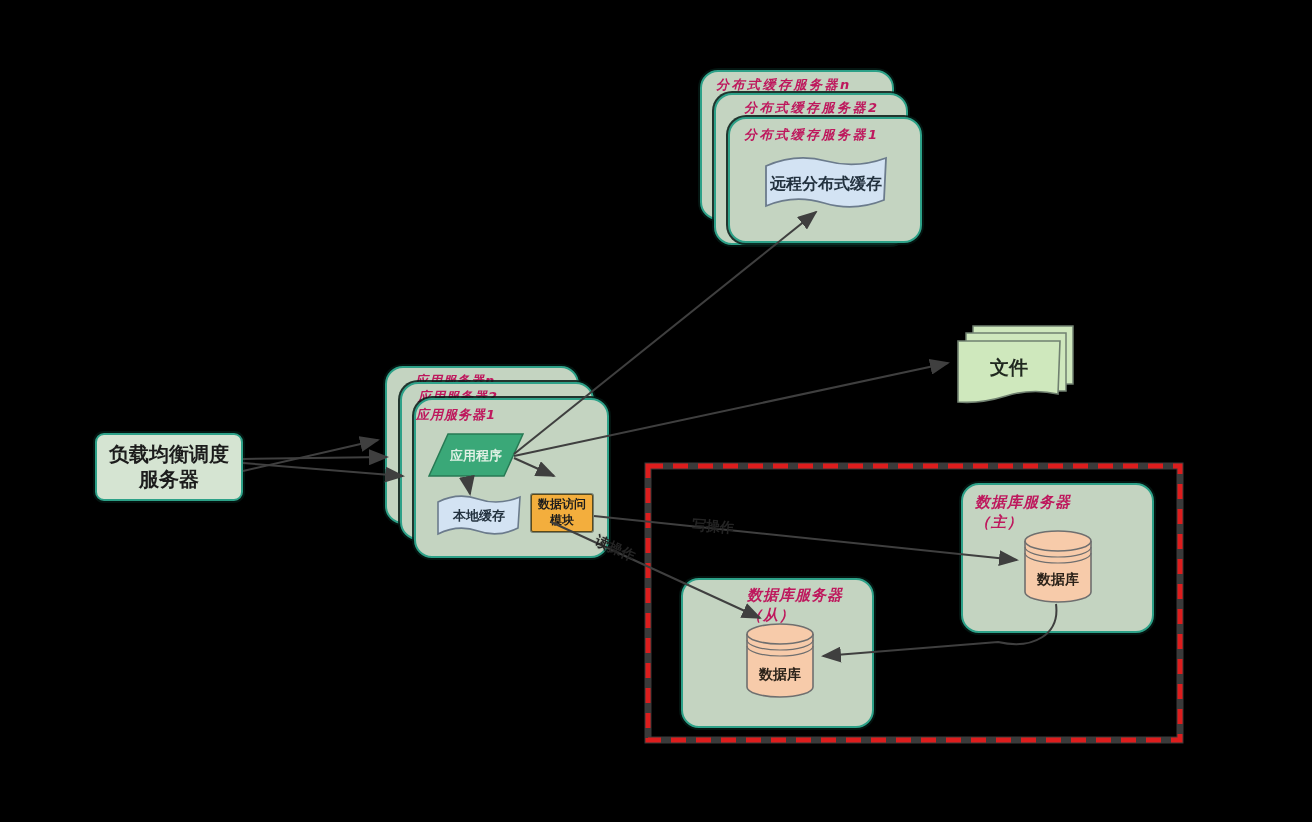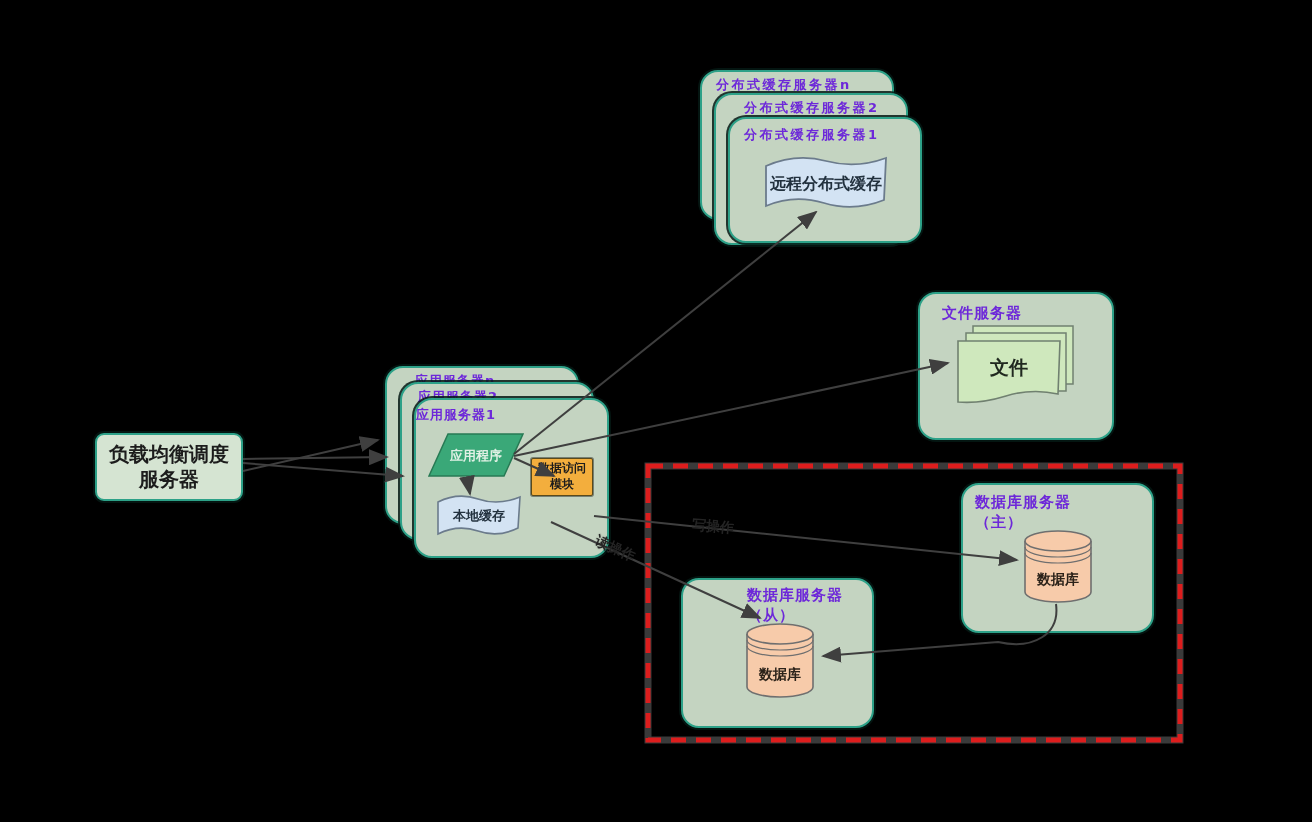--- a/index.html
+++ b/index.html
@@ -14,30 +14,30 @@
     position:absolute;
     background:var(--box_fill);
     border:2.5px solid var(--box_border);
     border-radius:18px;
     box-shadow:0 0 0 2px rgba(5,25,20,.85);
   }
   .node-light{background:var(--box_fill_light);}
   .node-title{
     position:absolute;top:4px;left:0;right:0;
     font-size:13px;font-weight:700;letter-spacing:1px;
-    white-space:pre-line;color:#6d28d9;
+    white-space:pre-line;color:#be185d;font-style:italic;
   }
   .spaced{letter-spacing:2.5px;}
   .lb-label{
     position:absolute;inset:0;display:flex;align-items:center;justify-content:center;
     text-align:center;font-size:20px;font-weight:600;line-height:1.25;white-space:pre-line;
   }
   .big-title{font-size:15px;font-weight:700;letter-spacing:1px;line-height:1.3;}
   .module-box{
-    position:absolute;left:531px;top:458px;width:62px;height:38px;
+    position:absolute;left:531px;top:494px;width:62px;height:38px;
     background:var(--module_fill);border:1.5px solid #5a4a1a;border-radius:2px;
     display:flex;align-items:center;justify-content:center;text-align:center;
     font-size:12px;font-weight:700;line-height:1.3;white-space:pre-line;
     box-shadow:0 0 0 1px rgba(0,0,0,.4);
   }
   .edge-label{
     position:absolute;font-size:14px;font-weight:700;color:#242424;
     text-shadow:0 0 2px rgba(0,0,0,.25);
   }
   svg text{font-family:"DejaVu Sans",sans-serif;}
@@ -84,23 +84,20 @@
   </div>
   <div class="node" style="left:728px;top:117px;width:194px;height:126px;">
     <div class="node-title spaced" style="padding-left:14px;top:7px;">分布式缓存服务器1</div>
   </div>
 
   <svg class="overlay" style="left:758px;top:148px;" width="136" height="70">
     <path d="M8,18 Q 38,5 68,13 T 128,10 L 126,52 Q 96,64 66,55 T 8,58 Z" fill="var(--flag_fill)" stroke="var(--flag_border)" stroke-width="1.8"></path>
     <text x="68" y="41" text-anchor="middle" font-size="16" font-weight="700" fill="#22313e">远程分布式缓存</text>
   </svg>
 
-  <div class="node" style="left:918px;top:292px;width:196px;height:148px;">
-    <div class="node-title" style="padding-left:22px;top:10px;font-size:15px;">文件服务器</div>
-  </div>
   <svg class="overlay" style="left:952px;top:322px;" width="130" height="96">
     <rect x="21" y="4" width="100" height="58" fill="var(--sheet_fill)" stroke="var(--sheet_border)" stroke-width="1.5"></rect>
     <rect x="14" y="11" width="100" height="58" fill="var(--sheet_fill)" stroke="var(--sheet_border)" stroke-width="1.5"></rect>
     <path d="M6,19 L108,19 L106,72 Q 80,66 54,74 T 6,80 Z" fill="var(--sheet_fill)" stroke="var(--sheet_border)" stroke-width="1.6"></path>
     <text x="57" y="52" text-anchor="middle" font-size="19" font-weight="700" fill="#20281f">文件</text>
   </svg>
 
   <div class="node" style="left:961px;top:483px;width:193px;height:150px;">
     <div class="node-title big-title" style="padding-left:12px;top:8px;">数据库服务器
 （主）</div>

